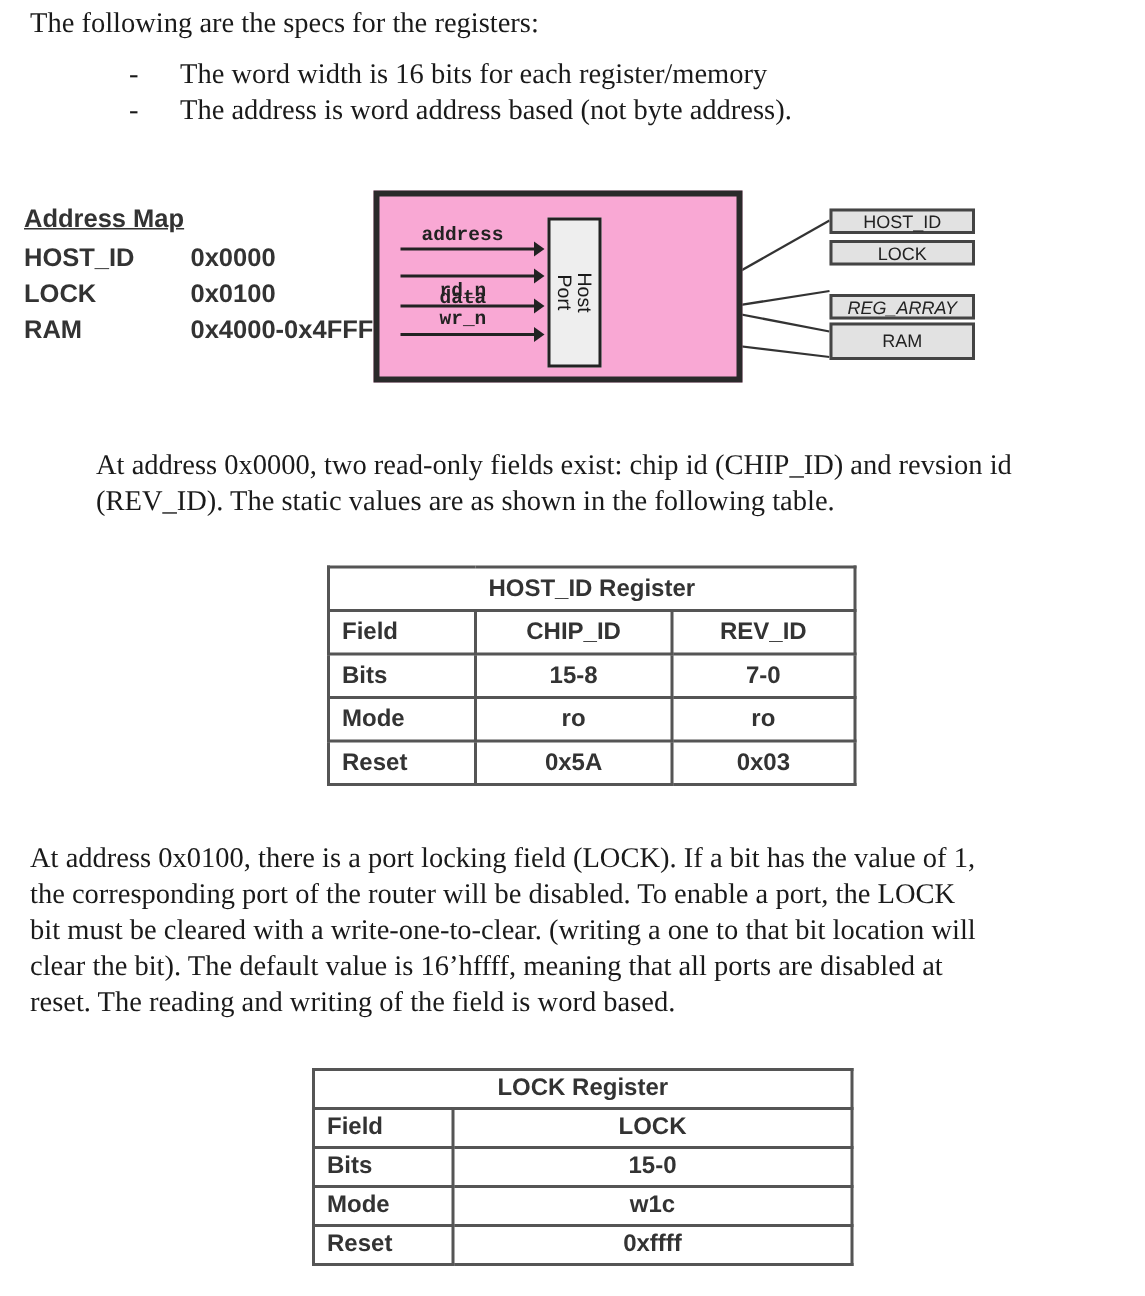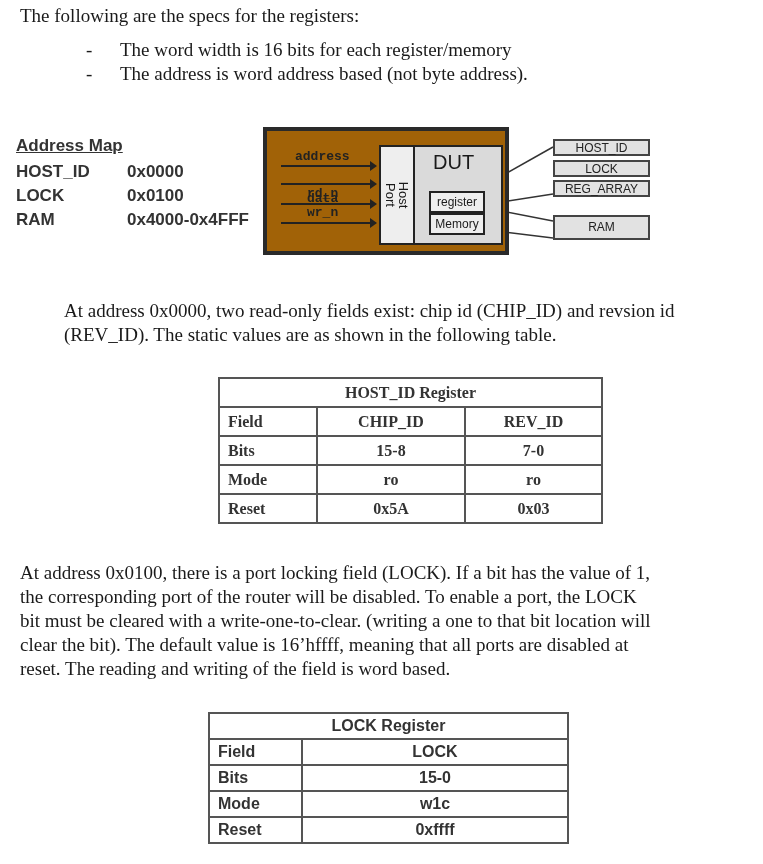--- a/index.html
+++ b/index.html
@@ -13,21 +13,21 @@
   .bullet .dash { position: absolute; left: 0; }
   .bullet .btxt { position: absolute; left: 34px; white-space: nowrap; }
 
   
   #addrmap { left: 16px; top: 136px; font-size: 17px; font-weight: bold; color: #333; }
   #addrmap .title { text-decoration: underline; margin-bottom: 4px; }
   #addrmap .row { display: flex; height: 24px; align-items: center; }
   #addrmap .name { width: 111px; }
 
   
-  #diagram { left: 263px; top: 127px; width: 246px; height: 128px; background: #a16207; border: 4px solid #2a2a2a; box-sizing: border-box; }
+  #diagram { left: 249px; top: 127px; width: 246px; height: 128px; background: #f9a8d4; border: 4px solid #2a2a2a; box-sizing: border-box; }
   .sig { position: absolute; font-family: "Liberation Mono", "DejaVu Sans Mono", monospace; font-weight: bold; font-size: 13px; color: #222; }
   .arrow { position: absolute; height: 2px; background: #222; }
   .arrow::after { content: ""; position: absolute; right: -6px; top: -4px; border-left: 7px solid #222; border-top: 5px solid transparent; border-bottom: 5px solid transparent; }
   #hostport { position: absolute; left: 112px; top: 14px; width: 32px; height: 96px; background: #eeeeee; border: 2px solid #222; }
   #hostport .ht { position: absolute; left: 50%; top: 50%; transform: translate(-50%,-50%) rotate(90deg); white-space: nowrap; font-family: "Liberation Sans", sans-serif; font-size: 13px; line-height: 13px; text-align: center; }
   #dut { position: absolute; left: 146px; top: 14px; width: 86px; height: 96px; background: #dadada; border: 2px solid #222; }
   #dut .dlabel { position: absolute; left: 18px; top: 4px; font-family: "Liberation Sans", sans-serif; font-size: 20px; }
   .dbox { position: absolute; left: 14px; width: 52px; height: 18px; background: #eeeeee; border: 2px solid #222; font-family: "Liberation Sans", sans-serif; font-size: 12px; text-align: center; line-height: 18px; }
 
   
@@ -89,38 +89,33 @@
   <div class="arrow" style="left:14px; top:72px; width:90px;"></div>
   <span class="sig" style="left:40px; top:74px;">wr_n</span>
   <div class="arrow" style="left:14px; top:91px; width:90px;"></div>
 
   <div id="hostport">
     <div class="ht">
       <span>Host</span><br>
       <span>Port</span>
     </div>
   </div>
-  <div id="dut">
-    <span class="dlabel">DUT</span>
-    <div class="dbox" style="top:44px;">register</div>
-    <div class="dbox" style="top:66px;">Memory</div>
-  </div>
 </div>
 
 <div class="rbox" style="top:139px;">HOST_ID</div>
 <div class="rbox" style="top:160px;">LOCK</div>
-<div class="rbox" style="top:180px;">REG_ARRAY</div>
+<div class="rbox" style="top:196px;font-style:italic;">REG_ARRAY</div>
 <div class="rbox" style="top:215px; height:25px; line-height:21px;">RAM</div>
 
 <div id="para1" class="abs serif">
   <span class="line">At address 0x0000, two read-only fields exist: chip id (CHIP_ID) and revsion id</span>
   <span class="line">(REV_ID).  The static values are as shown in the following table.</span>
 </div>
 
-<table class="reg" style="left:218px; top:377px; width:385px;font-family:Liberation Serif, serif;">
+<table class="reg" style="left:218px; top:377px; width:353px;">
   <tbody>
       <tr>
         <td colspan="3" class="title">HOST_ID Register</td>
       </tr>
   <tr>
     <td class="lbl" style="width:80px;">Field</td>
     <td>CHIP_ID</td>
     <td>REV_ID</td>
   </tr>
   <tr>

